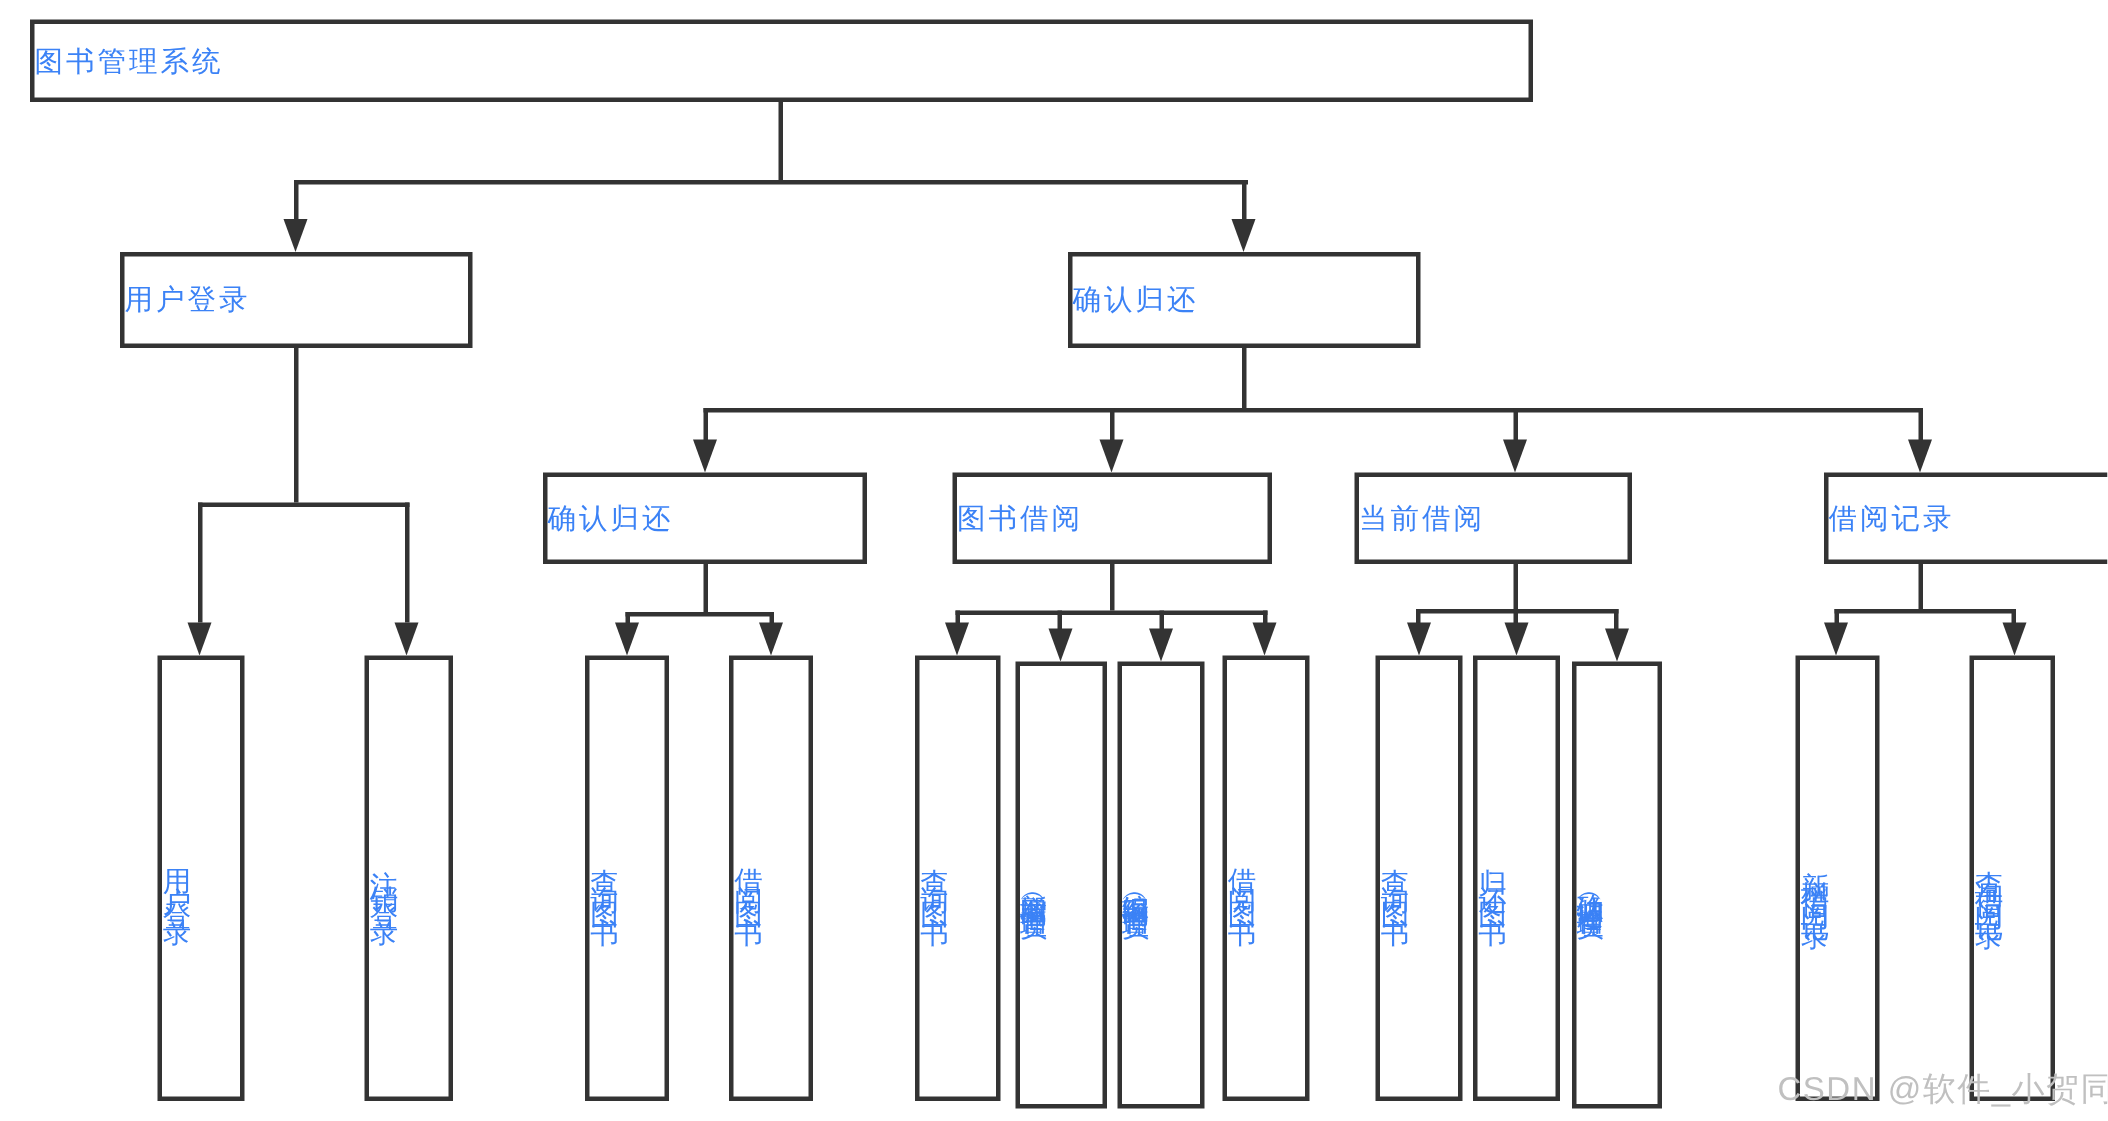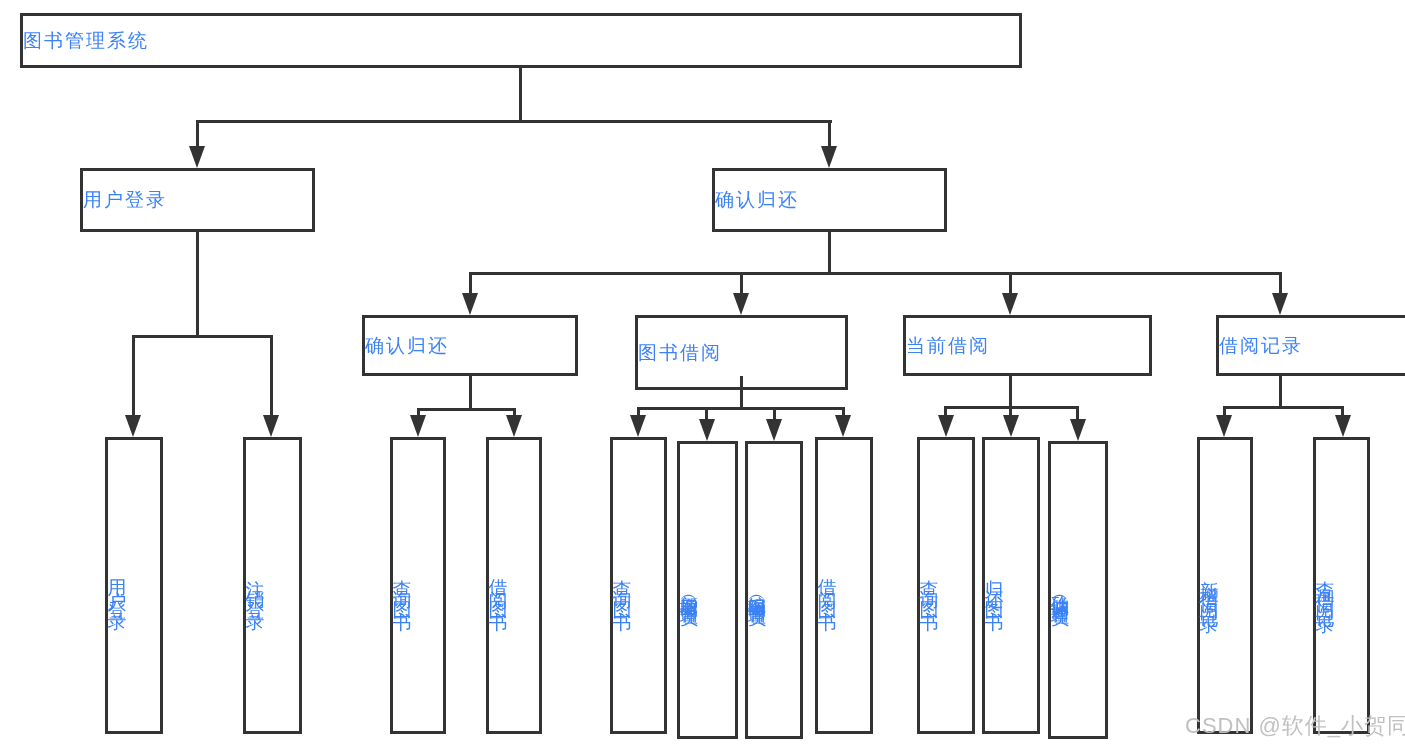--- a/index.html
+++ b/index.html
@@ -69,24 +69,24 @@
   <i class="vl" style="left:740px;top:272px;height:22px"></i>
   <i class="ar" style="left:733px;top:293px"></i>
   <i class="vl" style="left:1009px;top:272px;height:22px"></i>
   <i class="ar" style="left:1002px;top:293px"></i>
   <i class="vl" style="left:1279px;top:272px;height:22px"></i>
   <i class="ar" style="left:1272px;top:293px"></i>
 
   <div class="box" style="left:362px;top:315px;width:216px;height:61px">
     <span>确认归还</span>
   </div>
-  <div class="box" style="left:635px;top:315px;width:213px;height:75px">
+  <div class="box" style="left:635px;top:315px;width:213px;height:61px">
     <span>图书借阅</span>
   </div>
-  <div class="box" style="left:903px;top:315px;width:249px;height:61px">
+  <div class="box" style="left:903px;top:315px;width:185px;height:61px">
     <span>当前借阅</span>
   </div>
   <div class="box" style="left:1216px;top:315px;width:215px;height:61px">
     <span>借阅记录</span>
   </div>
 
   <i class="vl" style="left:469px;top:376px;height:32px"></i>
   <i class="hl" style="left:417px;top:408px;width:99px"></i>
   <i class="vl" style="left:417px;top:408px;height:9px"></i>
   <i class="ar" style="left:410px;top:415px"></i>

